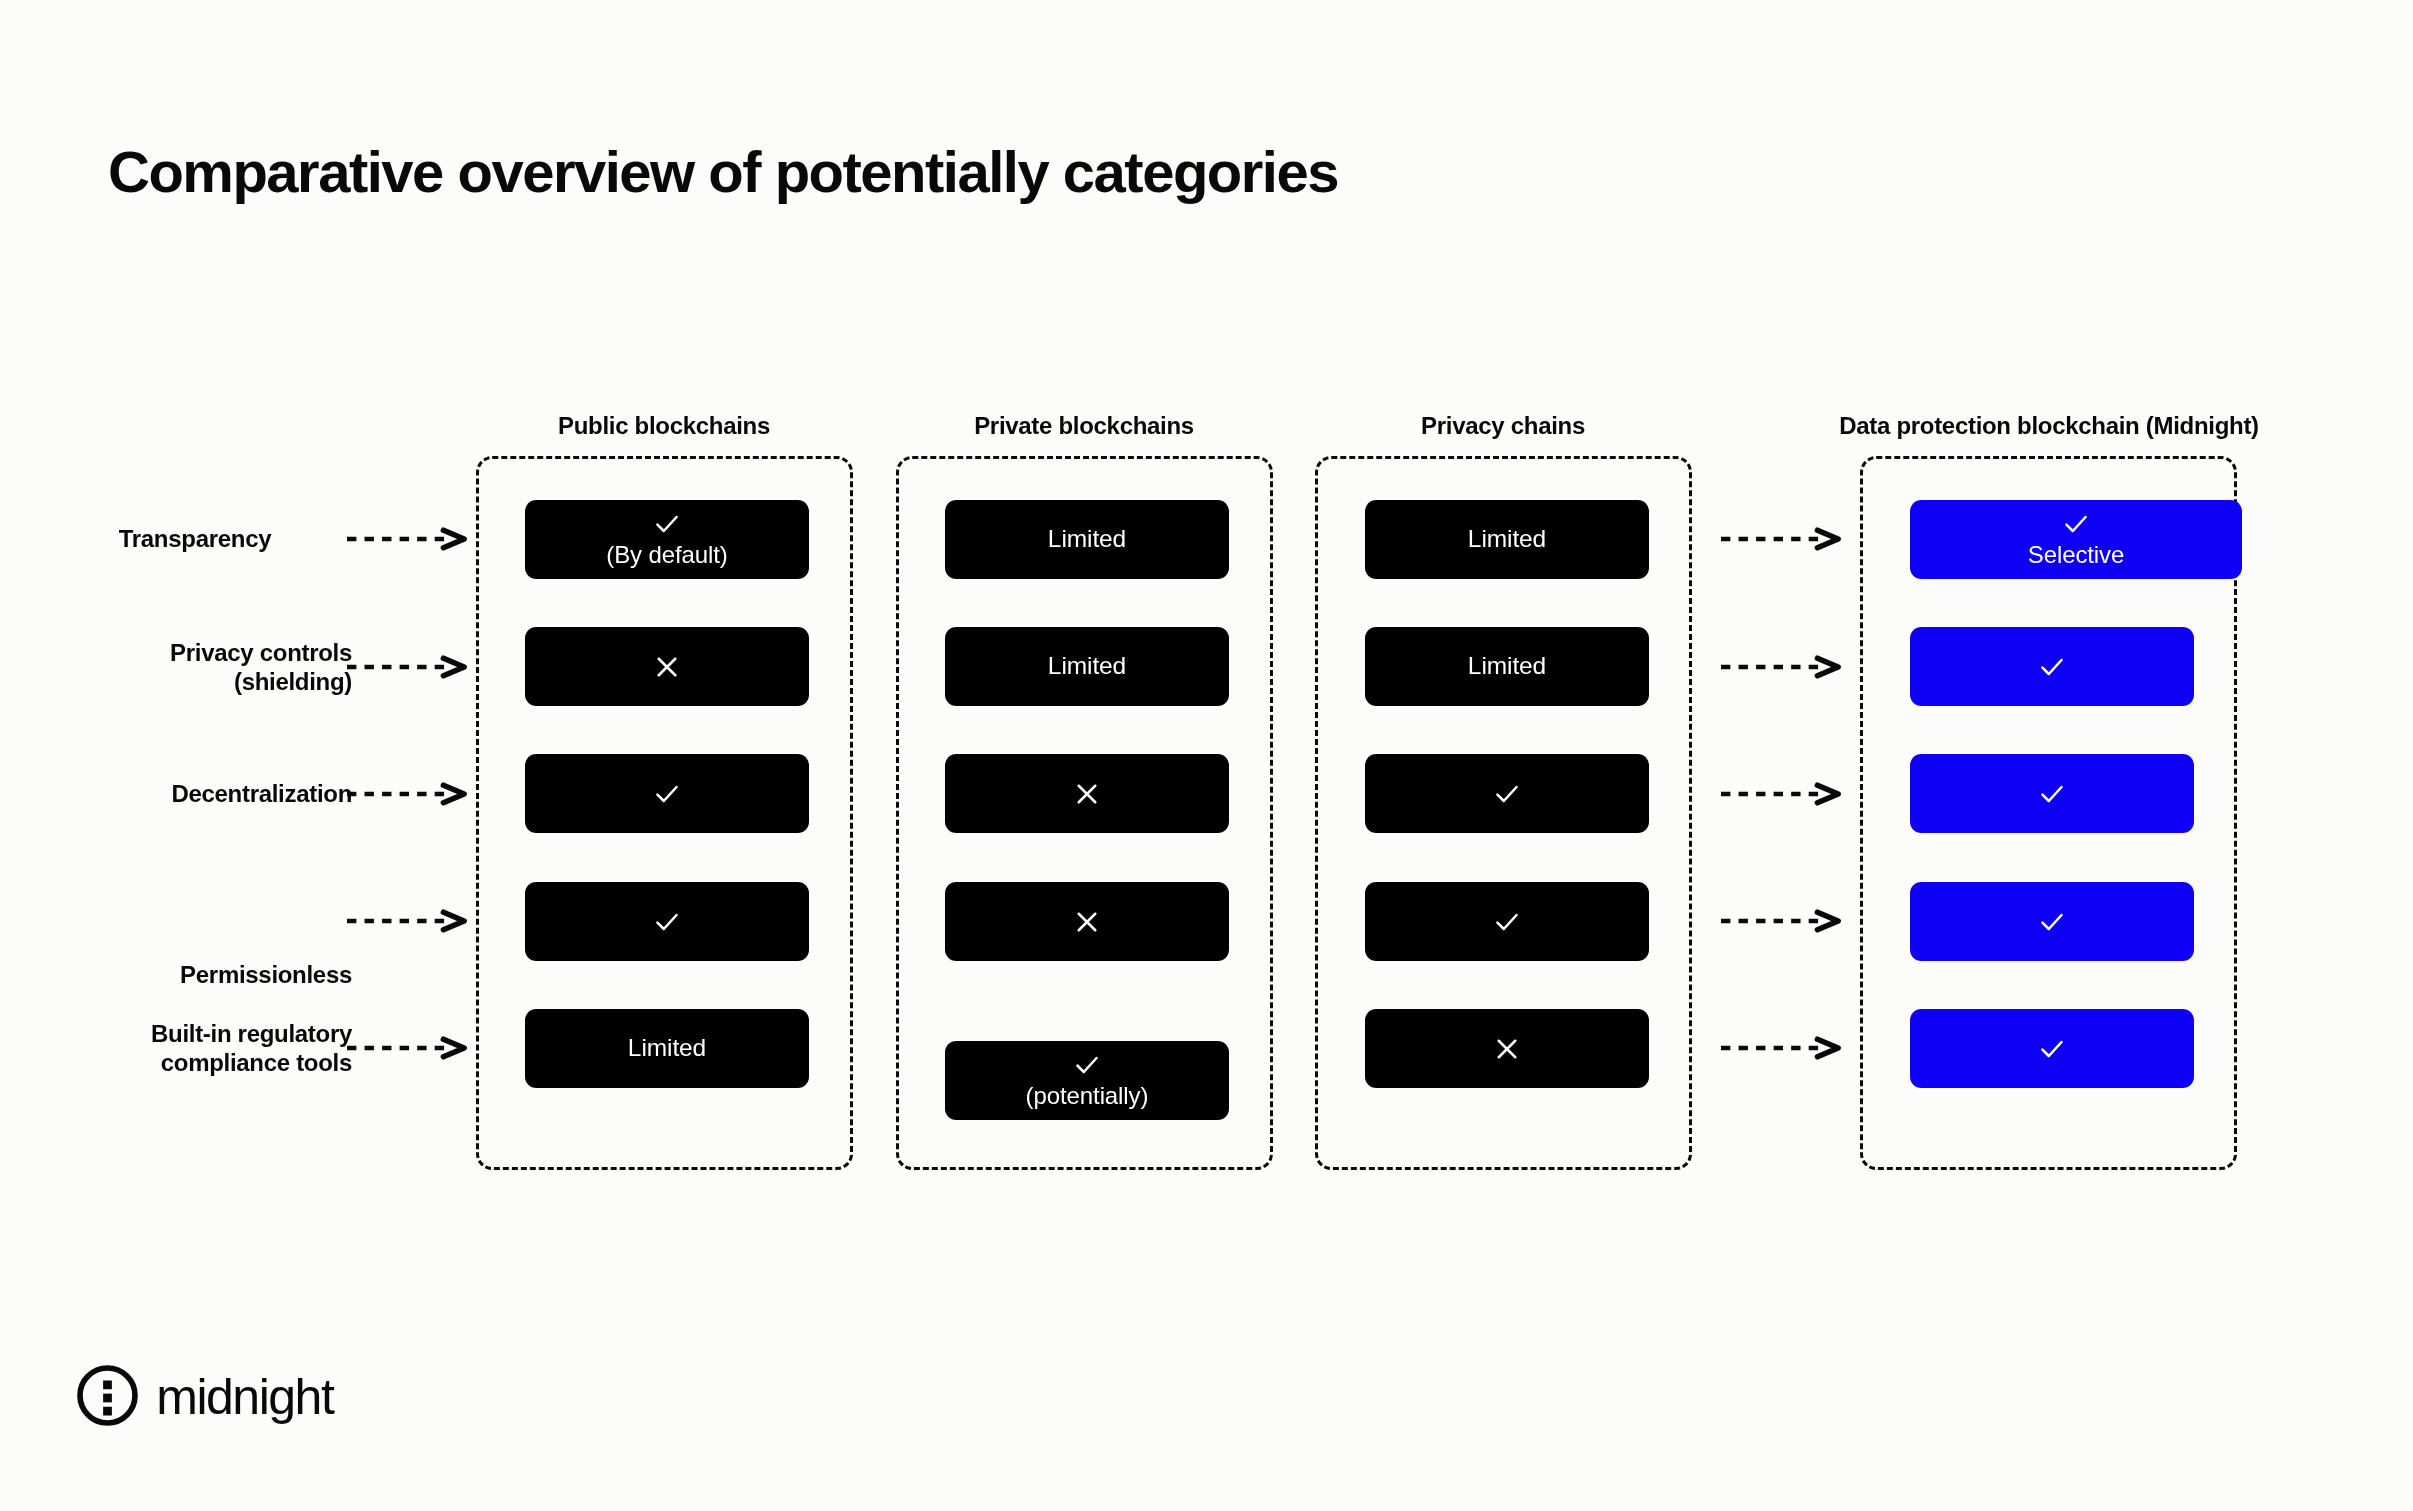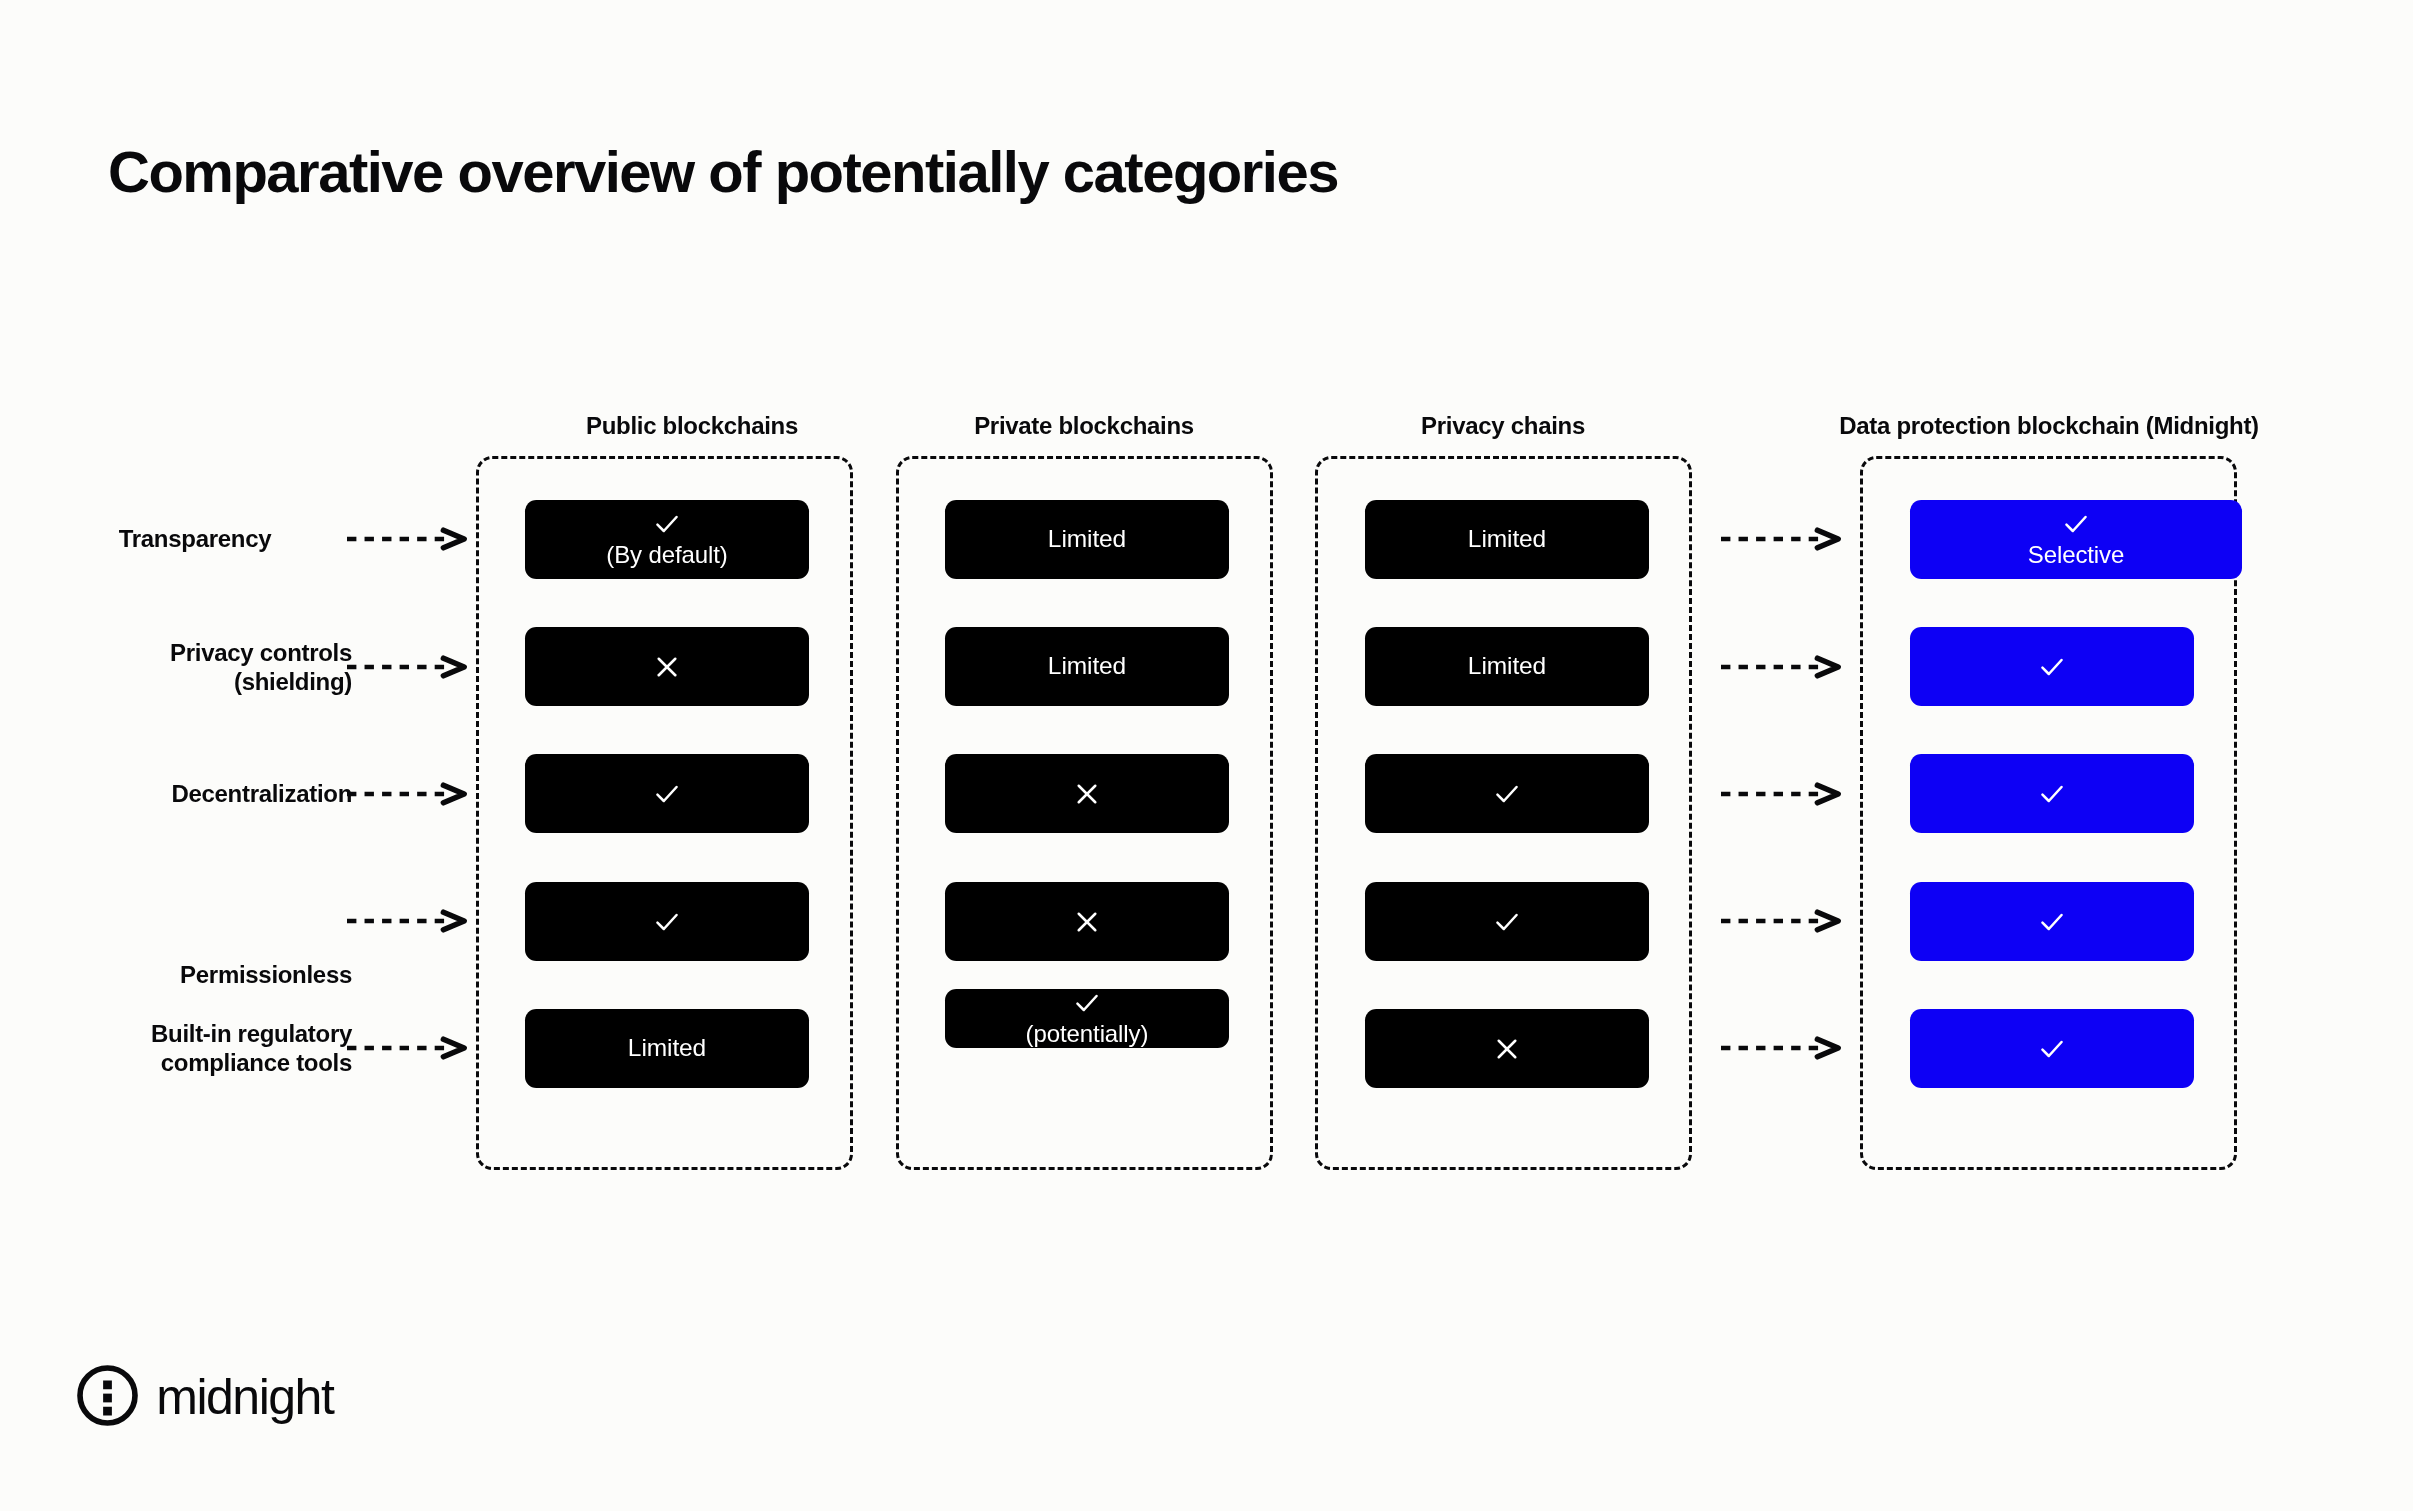--- a/index.html
+++ b/index.html
@@ -129,21 +129,21 @@
   }
 </style>
 </head>
 <body>
 
 <div id="stage">
 
   <div id="page-title">Comparative overview of potentially categories</div>
 
   <div id="col-headers">
-      <div class="col-header" style="left: 664px; margin-left: 28px;">Public blockchains</div>
+      <div class="col-header" style="left: 664px;">Public blockchains</div>
       <div class="col-header" style="left: 1084px;">Private blockchains</div>
       <div class="col-header" style="left: 1503px;">Privacy chains</div>
       <div class="col-header" style="left: 2049px;">Data protection blockchain (Midnight)</div>
     </div>
 
   <div id="col-boxes">
       <div class="col-box" style="left: 476px; width: 377px;"></div>
       <div class="col-box" style="left: 896px; width: 377px;"></div>
       <div class="col-box" style="left: 1315px; width: 377px;"></div>
       <div class="col-box" style="left: 1860px; width: 377px;"></div>
@@ -330,21 +330,21 @@
       <div class="cell accent" style="left: 1910px; top: 882px; width: 284px; height: 79px;">
         <span class="glyph">
           <svg viewBox="0 0 44 44">
             <polyline points="7,23 17,33 37,11" fill="none" stroke="#FFFFFF" stroke-width="4" stroke-linecap="round" stroke-linejoin="round"></polyline>
           </svg>
         </span>
       </div>
       <div class="cell text-only" style="left: 525px; top: 1009px; width: 284px; height: 79px;">
         <span class="cell-text">Limited</span>
       </div>
-      <div class="cell has-both" style="left: 945px; top: 989px; width: 284px; height: 59px;">
+      <div class="cell has-both" style="left: 945px; top: 1041px; width: 284px; height: 79px;">
         <span class="glyph">
           <svg viewBox="0 0 44 44">
             <polyline points="7,23 17,33 37,11" fill="none" stroke="#FFFFFF" stroke-width="4" stroke-linecap="round" stroke-linejoin="round"></polyline>
           </svg>
         </span>
         <span class="cell-text">(potentially)</span>
       </div>
       <div class="cell" style="left: 1365px; top: 1009px; width: 284px; height: 79px;">
         <span class="glyph">
           <svg viewBox="0 0 44 44">

